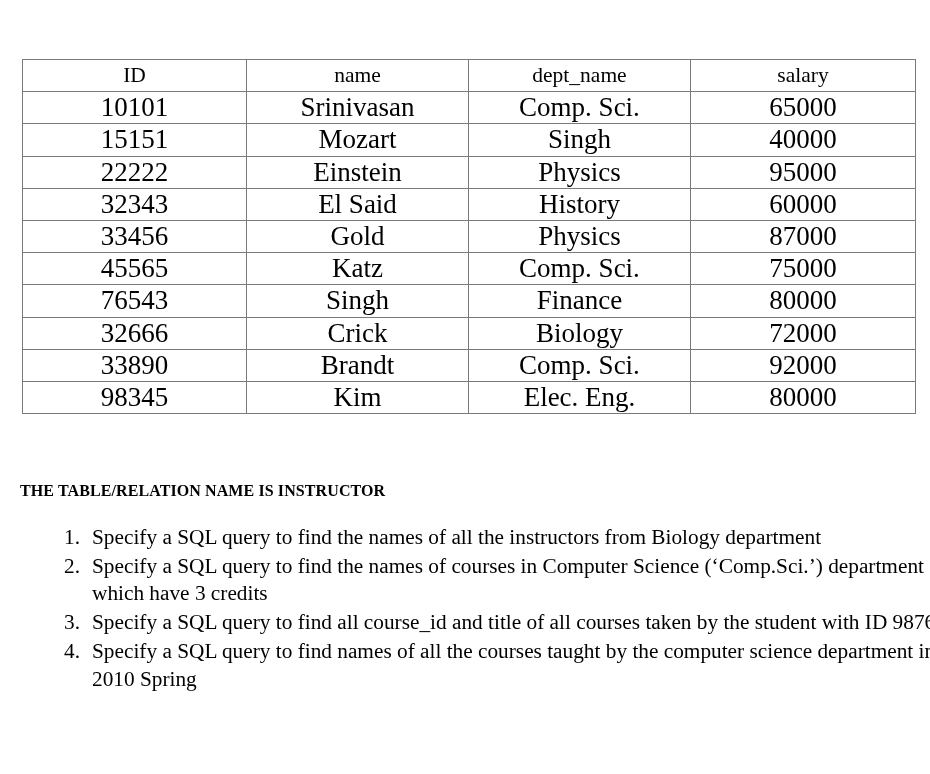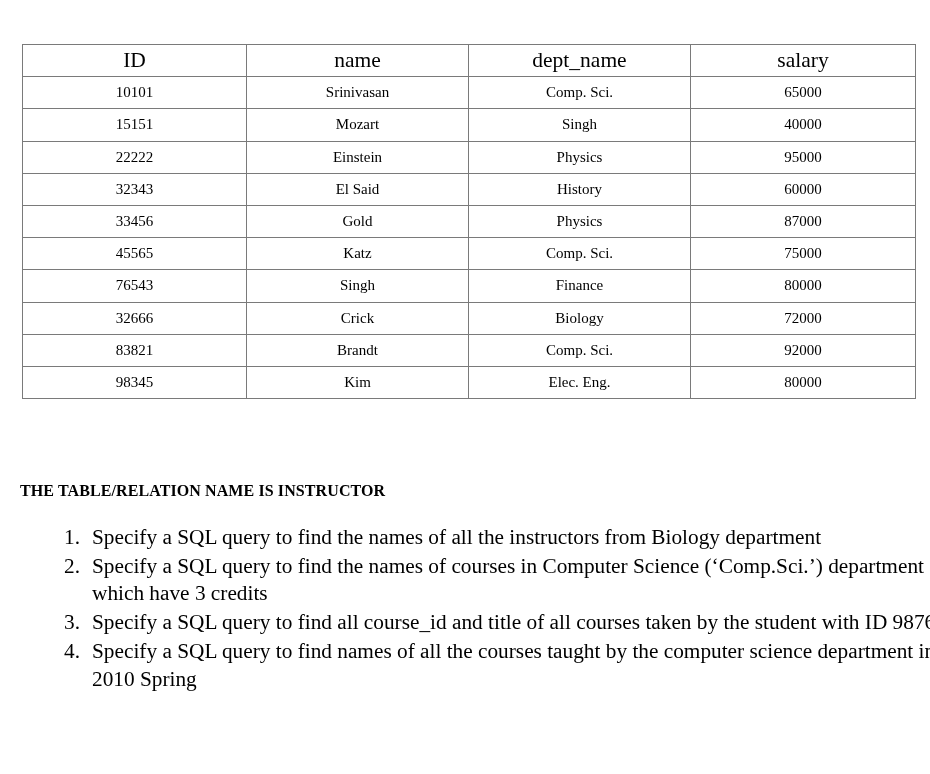--- a/index.html
+++ b/index.html
@@ -20,21 +20,21 @@
     position: relative;
     width: 930px;
     height: 774px;
     box-sizing: border-box;
   }
 
   
   .table-wrap {
     position: absolute;
     left: 22px;
-    top: 44px;
+    top: 59px;
     width: 893px;
   }
 
   table.instructor-table {
     width: 893px;
     border-collapse: collapse;
     table-layout: fixed;
     border: 1px solid #7a7a7a;
   }
 
@@ -45,21 +45,21 @@
 
   table.instructor-table th,
   table.instructor-table td {
     border: 1px solid #7a7a7a;
     text-align: center;
     vertical-align: middle;
     height: 31.2px;
     line-height: 31.2px;
     padding: 0 2px;
     font-weight: normal;
-    font-size: 15px;
+    font-size: 27px;
     white-space: nowrap;
     overflow: hidden;
   }
 
   table.instructor-table th {
     font-size: 21.5px;
   }
 
   
   .relation-heading {
@@ -174,21 +174,21 @@
           <td>Finance</td>
           <td>80000</td>
         </tr>
         <tr>
           <td>32666</td>
           <td>Crick</td>
           <td>Biology</td>
           <td>72000</td>
         </tr>
         <tr>
-          <td>83821</td>
+          <td>33890</td>
           <td>Brandt</td>
           <td>Comp. Sci.</td>
           <td>92000</td>
         </tr>
         <tr>
           <td>98345</td>
           <td>Kim</td>
           <td>Elec. Eng.</td>
           <td>80000</td>
         </tr>

